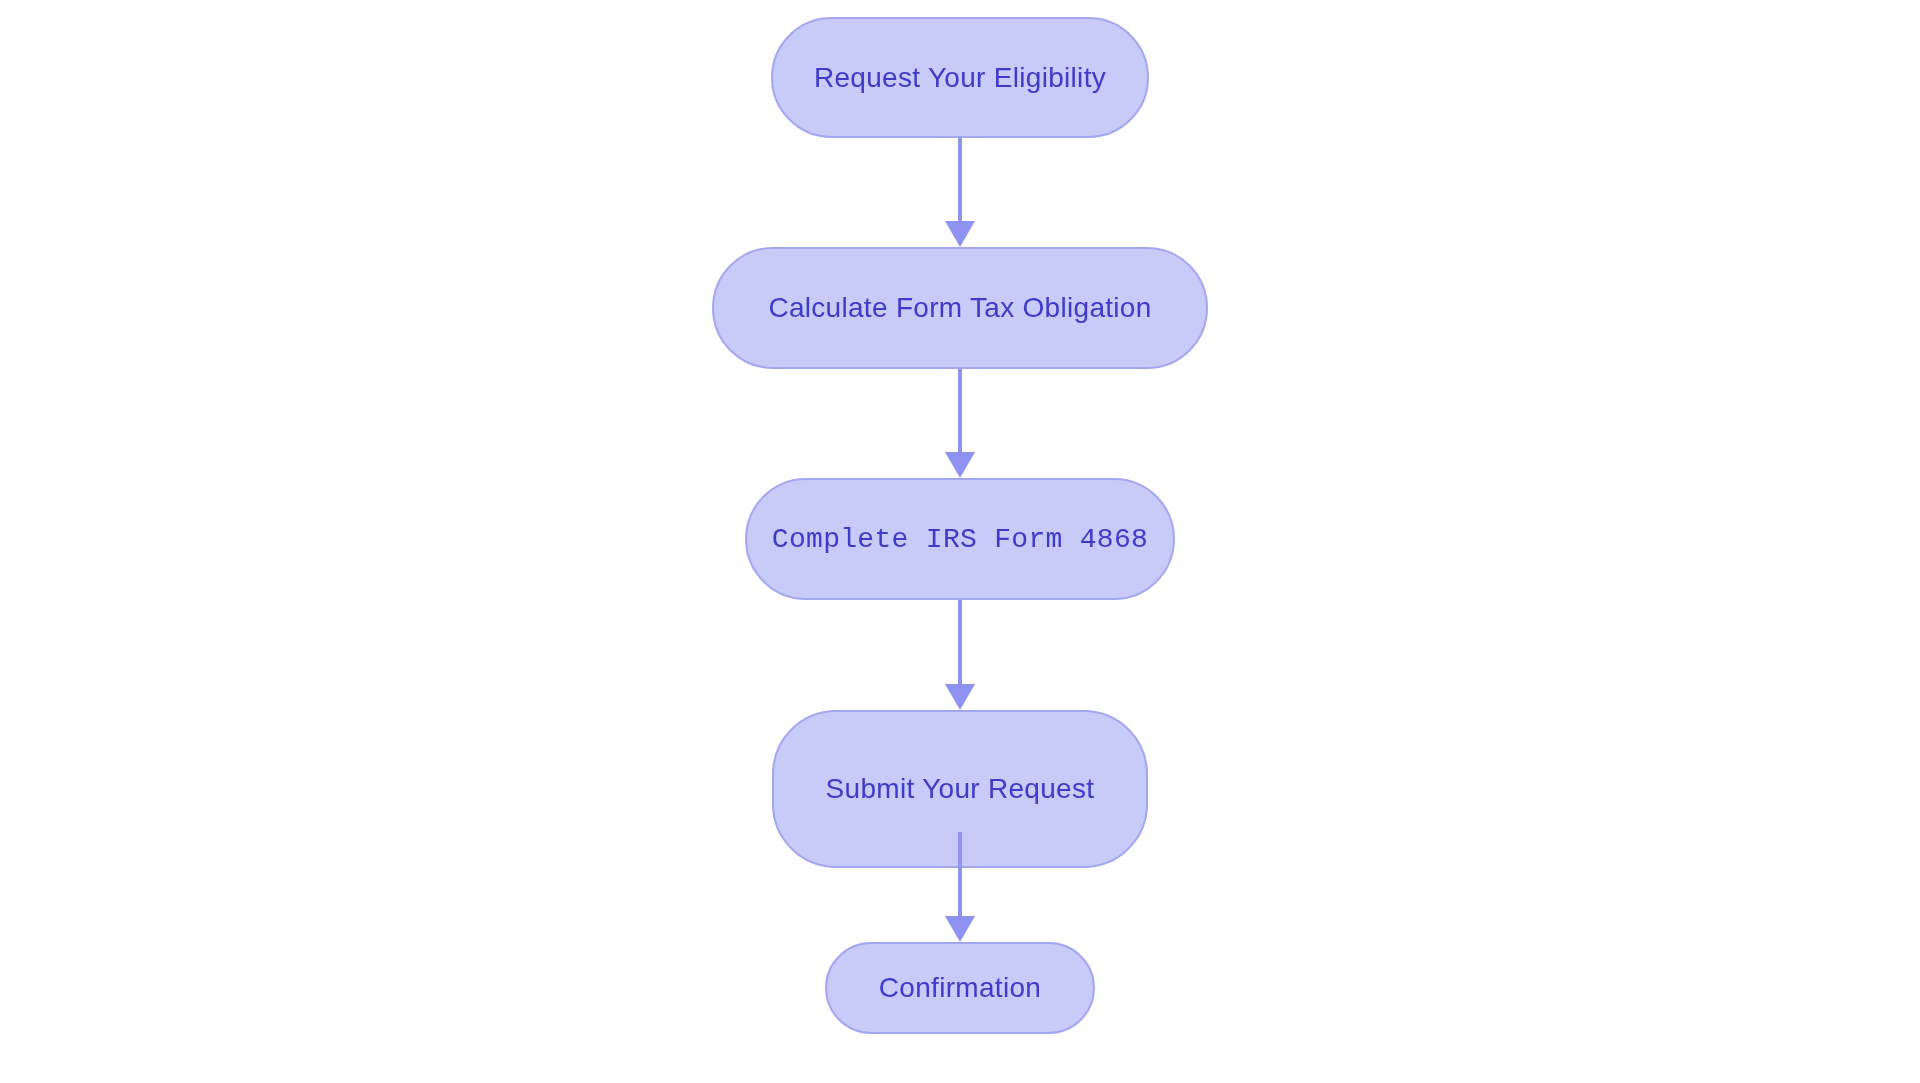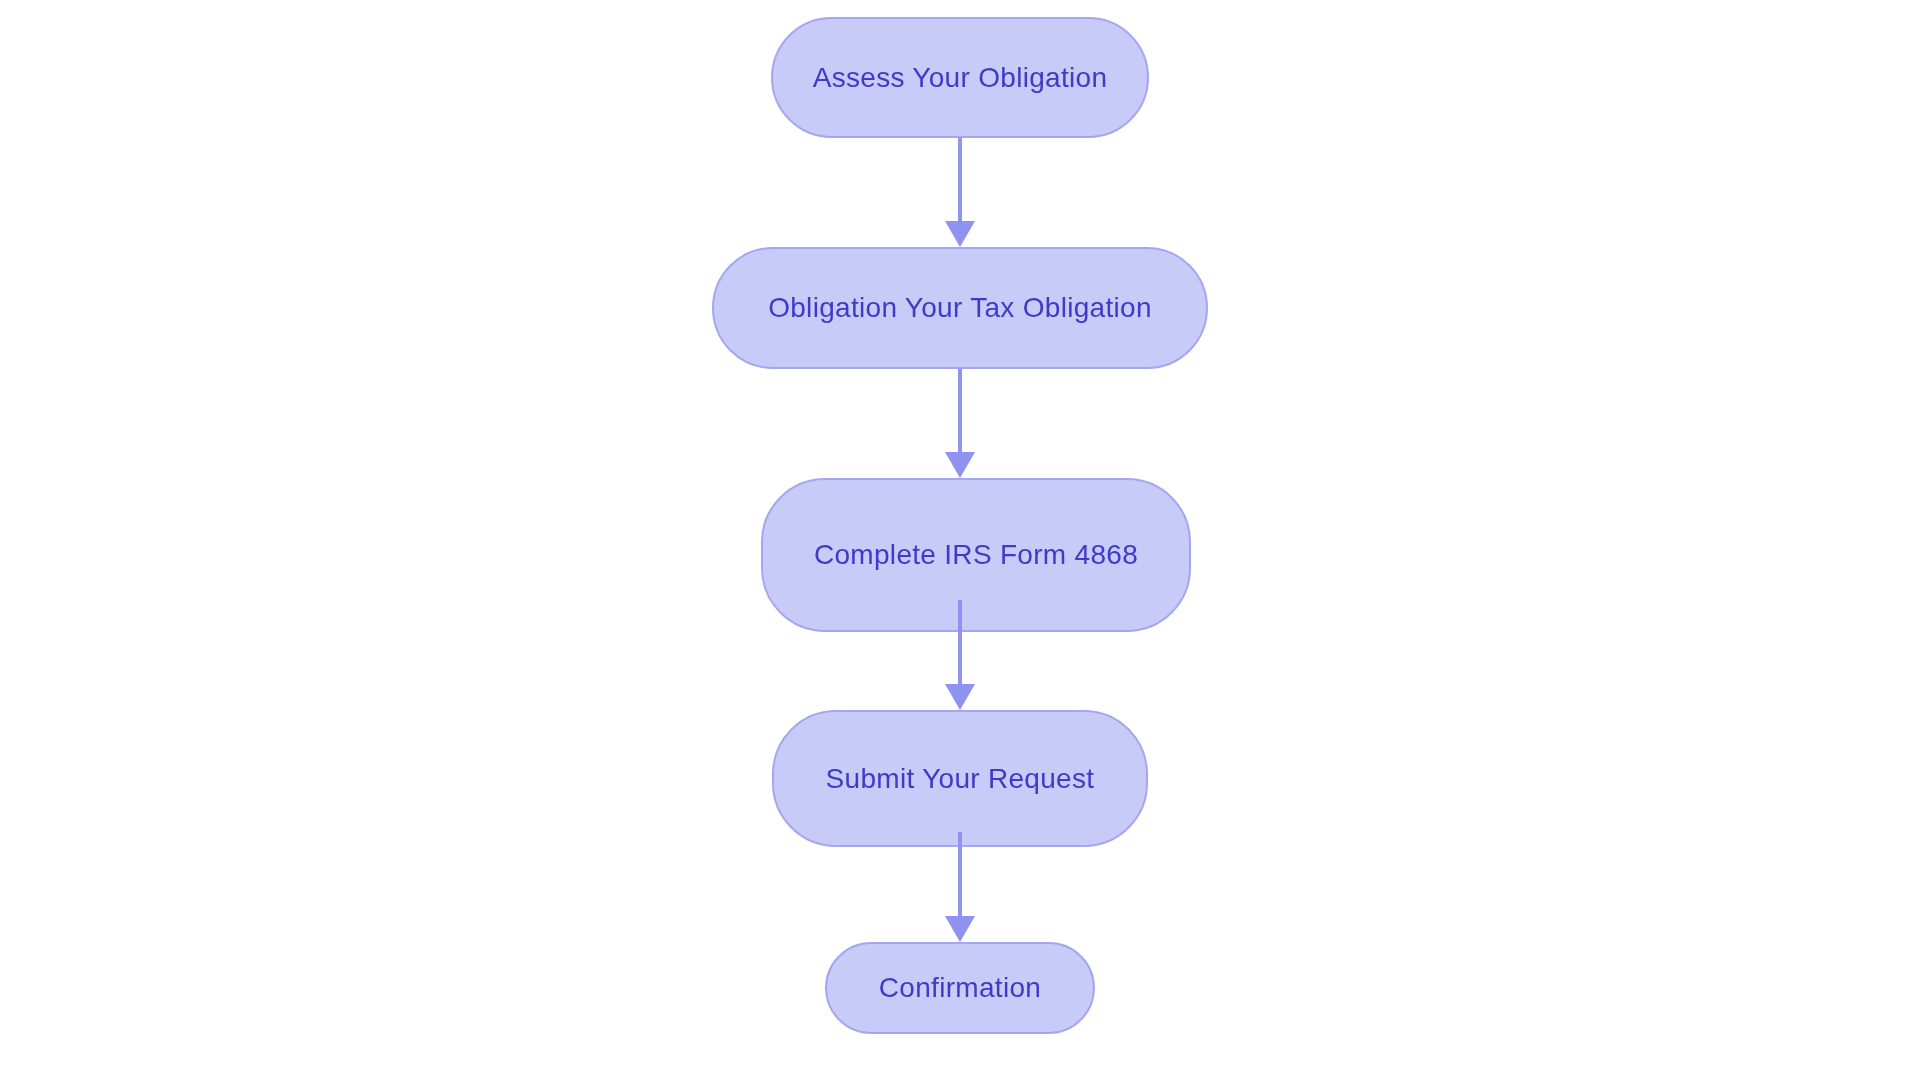--- a/index.html
+++ b/index.html
@@ -31,22 +31,22 @@
     border-radius: 64px;
     color: var(--node-text);
     font-size: 28px;
     font-weight: 400;
     letter-spacing: 0.3px;
     text-align: center;
     white-space: nowrap;
   }
   .n1 { left: 771px; top: 17px;  width: 378px; height: 121px; }
   .n2 { left: 712px; top: 247px; width: 496px; height: 122px; }
-  .n3 { left: 761px; top: 478px; width: 430px; height: 154px; }
-  .n4 { left: 772px; top: 710px; width: 376px; height: 137px; text-align: right; }
+  .n3 { left: 745px; top: 478px; width: 430px; height: 122px; font-family: Liberation Mono, monospace; }
+  .n4 { left: 772px; top: 710px; width: 376px; height: 158px; text-align: right; }
   .n5 { left: 825px; top: 942px; width: 270px; height: 92px; }
 
   .arrow {
     position: absolute;
     width: 30px;
     display: flex;
     flex-direction: column;
     align-items: center;
   }
   .arrow .shaft {
@@ -65,30 +65,30 @@
   .a2 { left: 945px; top: 369px; height: 109px; }
   .a3 { left: 945px; top: 600px; height: 110px; }
   .a4 { left: 945px; top: 832px; height: 110px; }
 </style>
 </head>
 <body>
 
 <div class="canvas">
 
   <div class="node n1">
-    <span>Assess Your Obligation</span>
+    <span>Request Your Eligibility</span>
   </div>
 
   <div class="arrow a1">
     <div class="shaft"></div>
     <div class="head"></div>
   </div>
 
   <div class="node n2">
-    <span>Obligation Your Tax Obligation</span>
+    <span>Calculate Form Tax Obligation</span>
   </div>
 
   <div class="arrow a2">
     <div class="shaft"></div>
     <div class="head"></div>
   </div>
 
   <div class="node n3">
     <span>Complete IRS Form 4868</span>
   </div>

